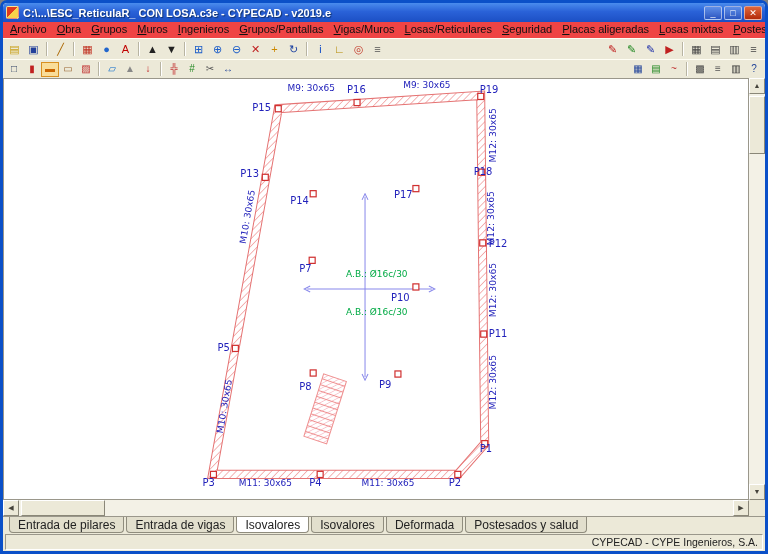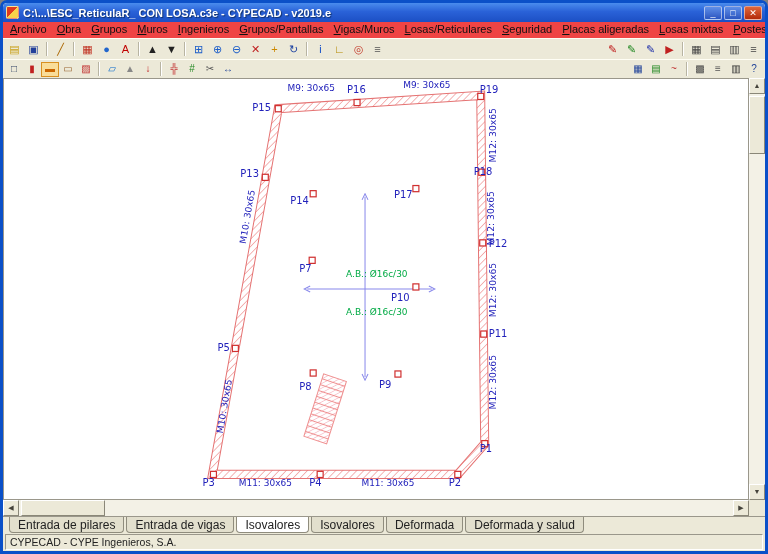--- a/index.html
+++ b/index.html
@@ -66,21 +66,21 @@
   .tabs-row { height:17px; flex:0 0 17px; background:#ece9d8; display:flex; align-items:stretch;
               padding-left:6px; gap:2px; border-top:1px solid #9a978b; }
   .tab { font-size:12px; padding:1px 8px 0; background:#e2dfcd; color:#222;
          border:1px solid #8f8c7d; border-top:none; border-radius:0 0 4px 4px; white-space:nowrap; }
   .tab.active { background:#ffffff; }
 
   
   .statusbar { height:18px; flex:0 0 18px; background:#ece9d8; display:flex; gap:3px; padding:1px 2px; }
   .status-cell { border:1px solid; border-color:#9a978b #fff #fff #9a978b; font-size:10.5px;
                  padding:0 4px; line-height:14px; color:#222; white-space:nowrap; overflow:hidden; }
-  .status-left { flex:1; }
+  .status-left { flex:1;text-align:right; }
   .status-right { flex:0 0 110px; }
 </style>
 </head>
 <body>
 
 <div class="window">
 
   <div class="titlebar">
     <div class="app-icon"></div>
     <div class="title-text">C:\...\ESC_ReticulaR_ CON LOSA.c3e - CYPECAD - v2019.e</div>
@@ -269,20 +269,20 @@
 
     <div class="scroll-corner"></div>
   </div>
 
   <div class="tabs-row" id="tabs">
       <div class="tab">Entrada de pilares</div>
       <div class="tab">Entrada de vigas</div>
       <div class="tab active">Isovalores</div>
       <div class="tab">Isovalores</div>
       <div class="tab">Deformada</div>
-      <div class="tab">Deformada y salud</div>
+      <div class="tab">Postesados y salud</div>
     </div>
 
   <div class="statusbar">
     <div class="status-cell status-left">CYPECAD - CYPE Ingenieros, S.A.</div>
   </div>
 
 </div>
 
 </body></html>

